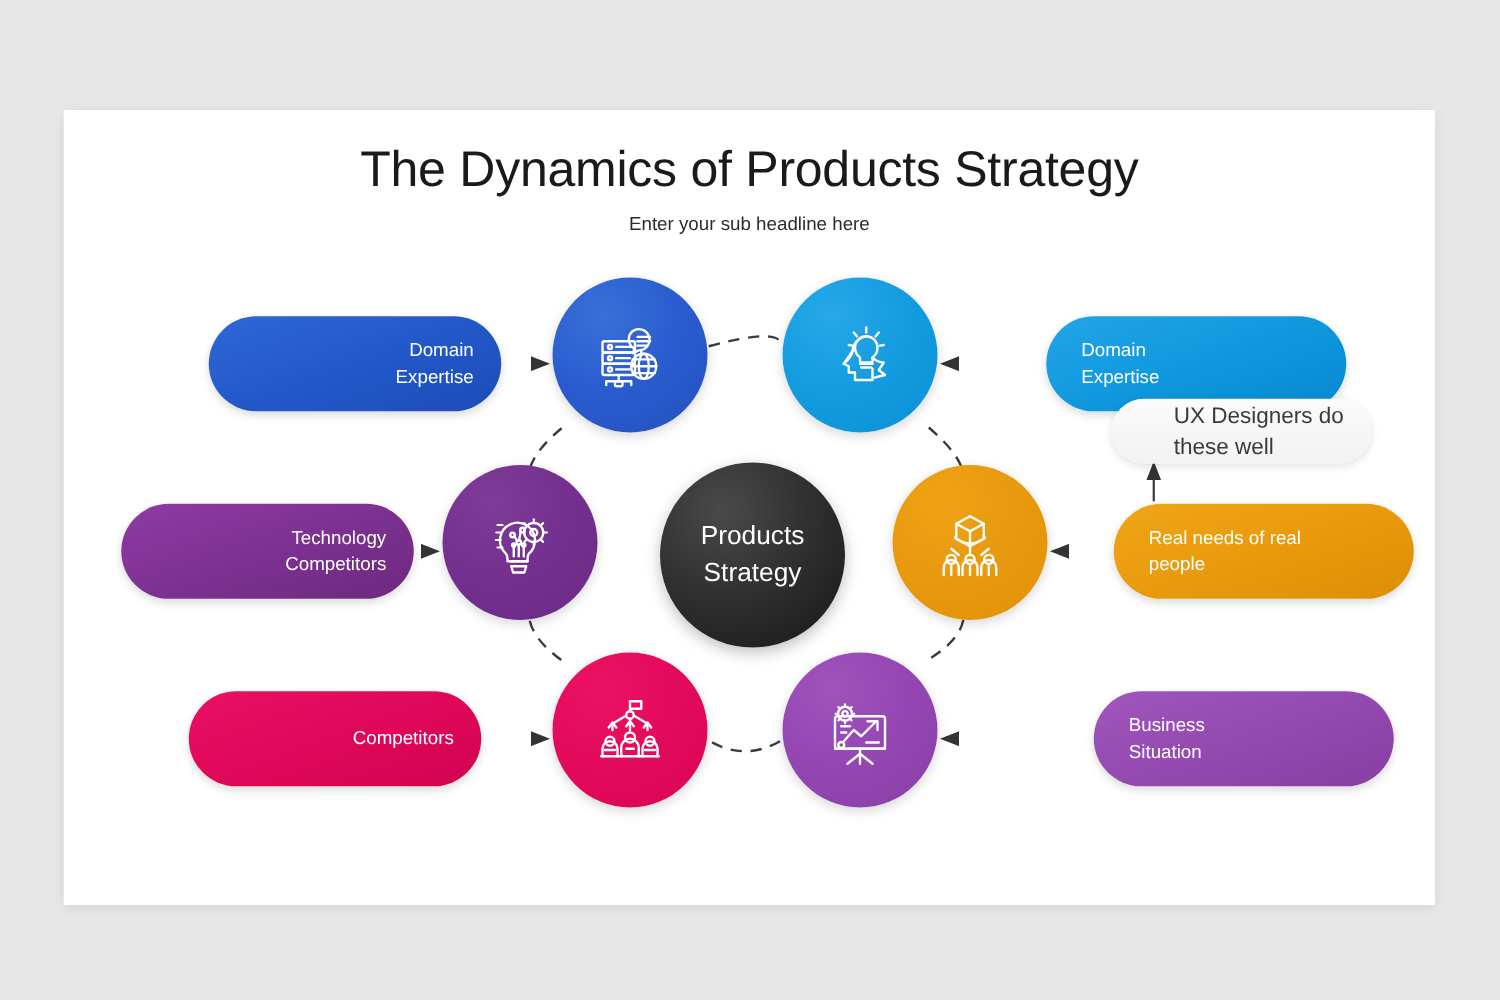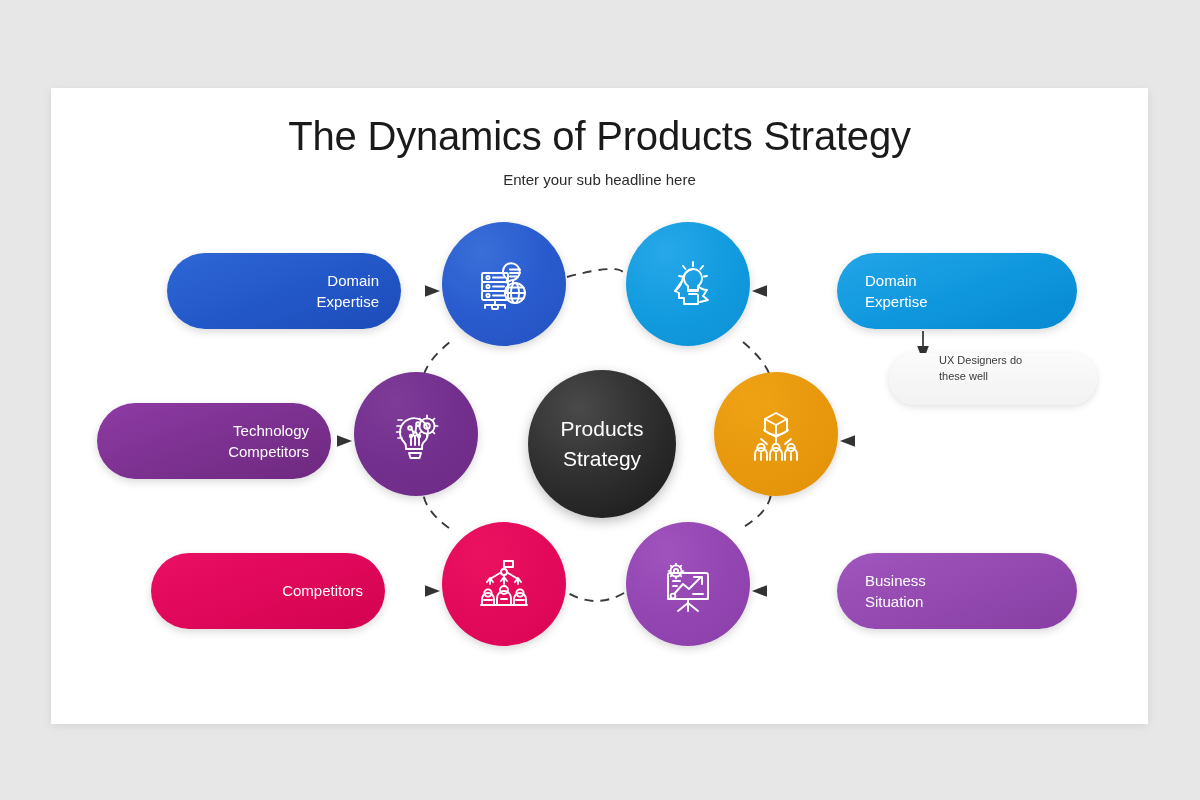--- a/index.html
+++ b/index.html
@@ -135,38 +135,38 @@
   }
   #pill-design {
     left: 786px; top: 165px; width: 212px; height: 76px;
     background: linear-gradient(160deg, #23a5e8 0%, #0f97dd 52%, #0689d2 100%);
   }
   #pill-realneeds {
     left: 840px; top: 315px; width: 212px; height: 76px;
     background: linear-gradient(160deg, #f0a616 0%, #e89a0c 52%, #dd8f04 100%);
   }
   #pill-business {
-    left: 786px; top: 465px; width: 212px; height: 76px;
+    left: 824px; top: 465px; width: 212px; height: 76px;
     background: linear-gradient(160deg, #a155be 0%, #9349b0 52%, #873fa3 100%);
     align-items: center;
   }
 
   
   #note-ux {
     position: absolute;
-    left: 838px; top: 265px; width: 208px; height: 52px;
+    left: 838px; top: 231px; width: 208px; height: 52px;
     border-radius: 28px;
     background: linear-gradient(180deg, #fbfbfb 0%, #f2f2f2 100%);
     box-shadow: 0 2px 7px rgba(0,0,0,0.13);
     display: flex;
-    align-items: flex-start;
+    align-items: flex-end;
     padding-left: 50px;
     box-sizing: border-box;
     color: #3a3a3a;
-    font-size: 11px;
+    font-size: 18px;
     line-height: 1.42;
     white-space: pre-line;
   }
 </style>
 </head>
 <body>
 
 <div id="slide">
 
   <div id="title">The Dynamics of Products Strategy</div>
@@ -379,20 +379,24 @@
     <span>Technology
 Competitors</span>
   </div>
   <div class="pill right-text" id="pill-competitors">
     <span>Competitors</span>
   </div>
   <div class="pill left-text" id="pill-design">
     <span>Domain
 Expertise</span>
   </div>
+  <div class="pill left-text" id="pill-realneeds">
+    <span>Real needs of real
+people</span>
+  </div>
   <div class="pill left-text" id="pill-business">
     <span>Business
 Situation</span>
   </div>
 
   <div id="note-ux">
     <span>UX Designers do
 these well</span>
   </div>
 

